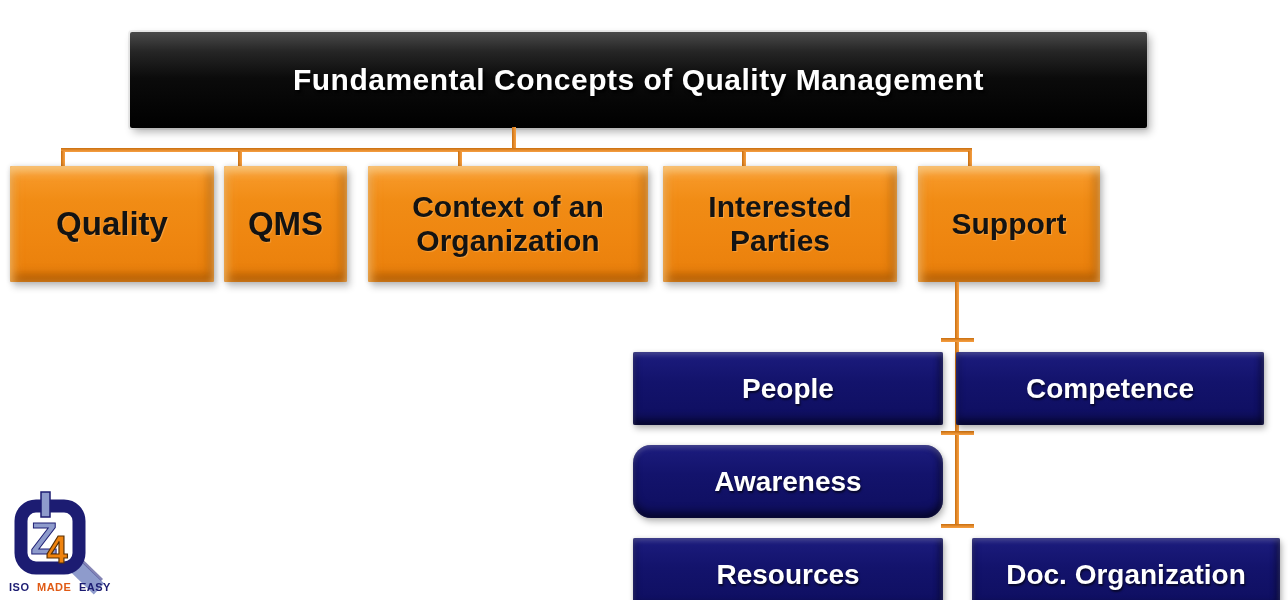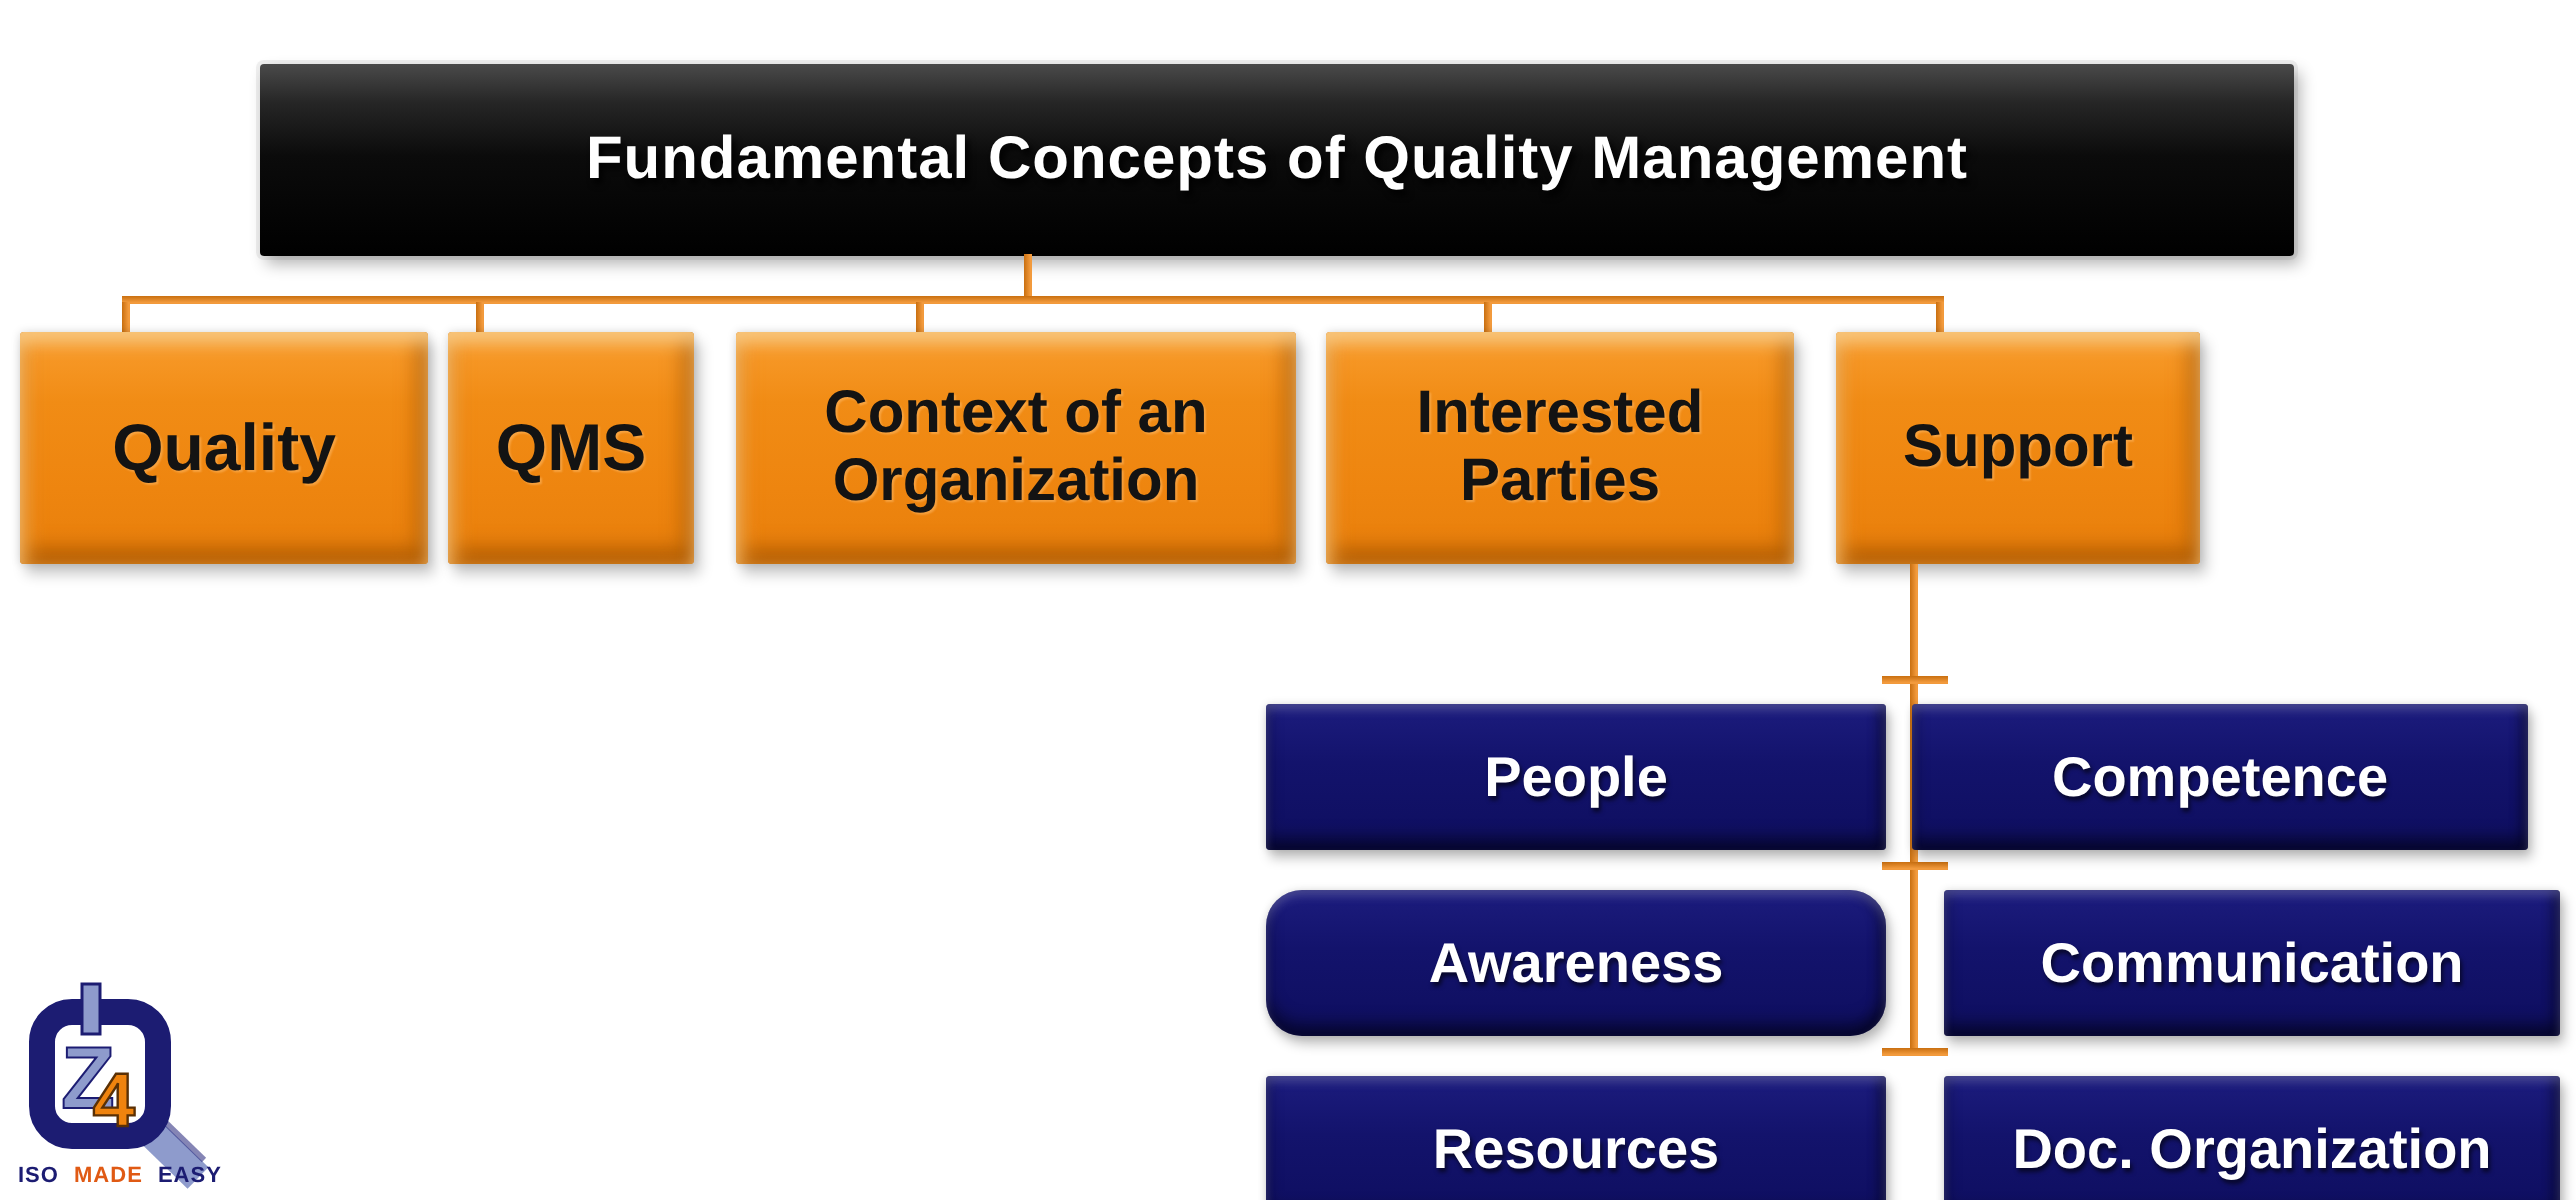--- a/index.html
+++ b/index.html
@@ -110,23 +110,20 @@
   <div class="node-navy" style="left:633px;top:397px;width:310px;border-radius:18px;">
     <span>Awareness</span>
   </div>
   <div class="node-navy" style="left:633px;top:490px;width:310px;">
     <span>Resources</span>
   </div>
 
   <div class="node-navy" style="left:956px;top:304px;width:308px;">
     <span>Competence</span>
   </div>
-  <div class="node-navy" style="left:972px;top:397px;width:308px;">
-    <span>Communication</span>
-  </div>
   <div class="node-navy" style="left:972px;top:490px;width:308px;">
     <span>Doc. Organization</span>
   </div>
 
   <div class="logo">
     <svg width="110" height="121" viewBox="0 0 110 121">
 
       <line x1="60" y1="76" x2="97" y2="112" stroke="#8E9BCC" stroke-width="15"></line>
       <line x1="66" y1="70" x2="100" y2="103" stroke="#23237A" stroke-width="3" opacity=".55"></line>
 

